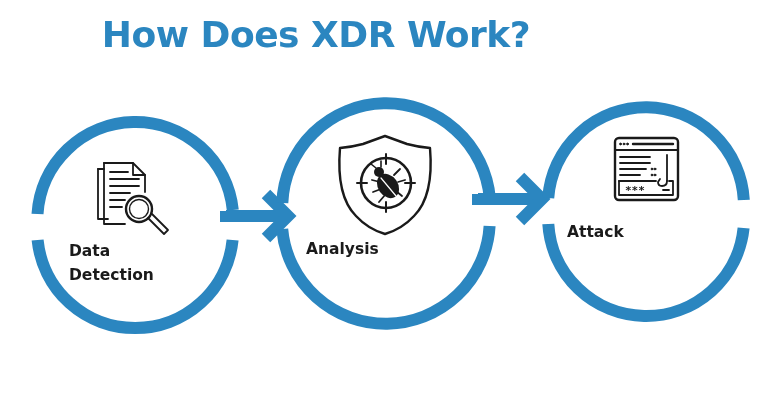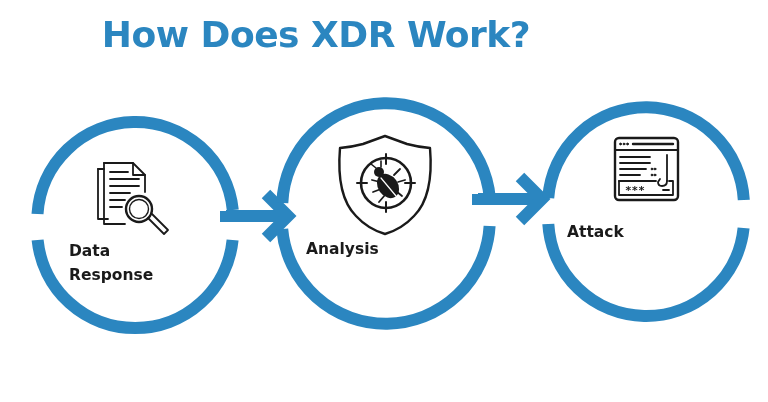--- a/index.html
+++ b/index.html
@@ -119,20 +119,20 @@
 
     <path d="M 619 181 L 619 195 L 673 195 L 673 181 L 669 181" stroke-width="1.8"></path>
     <path d="M 619 181 L 656 181" stroke-width="1.8"></path>
     <line x1="663" y1="190" x2="669" y2="190" stroke-width="1.8"></line>
   </g>
   <text x="625" y="194" font-family="DejaVu Sans Mono, monospace" font-weight="bold" font-size="11" fill="#1a1a1a">***</text>
 </svg>
 
 <div class="label" style="left: 69px; top: 239px;">
   <div>Data</div>
-  <div>Response</div>
+  <div>Detection</div>
 </div>
 <div class="label" style="left: 306px; top: 237px;">
   <div>Analysis</div>
 </div>
 <div class="label" style="left: 567px; top: 220px;">
   <div>Attack</div>
 </div>
 
 </body></html>

